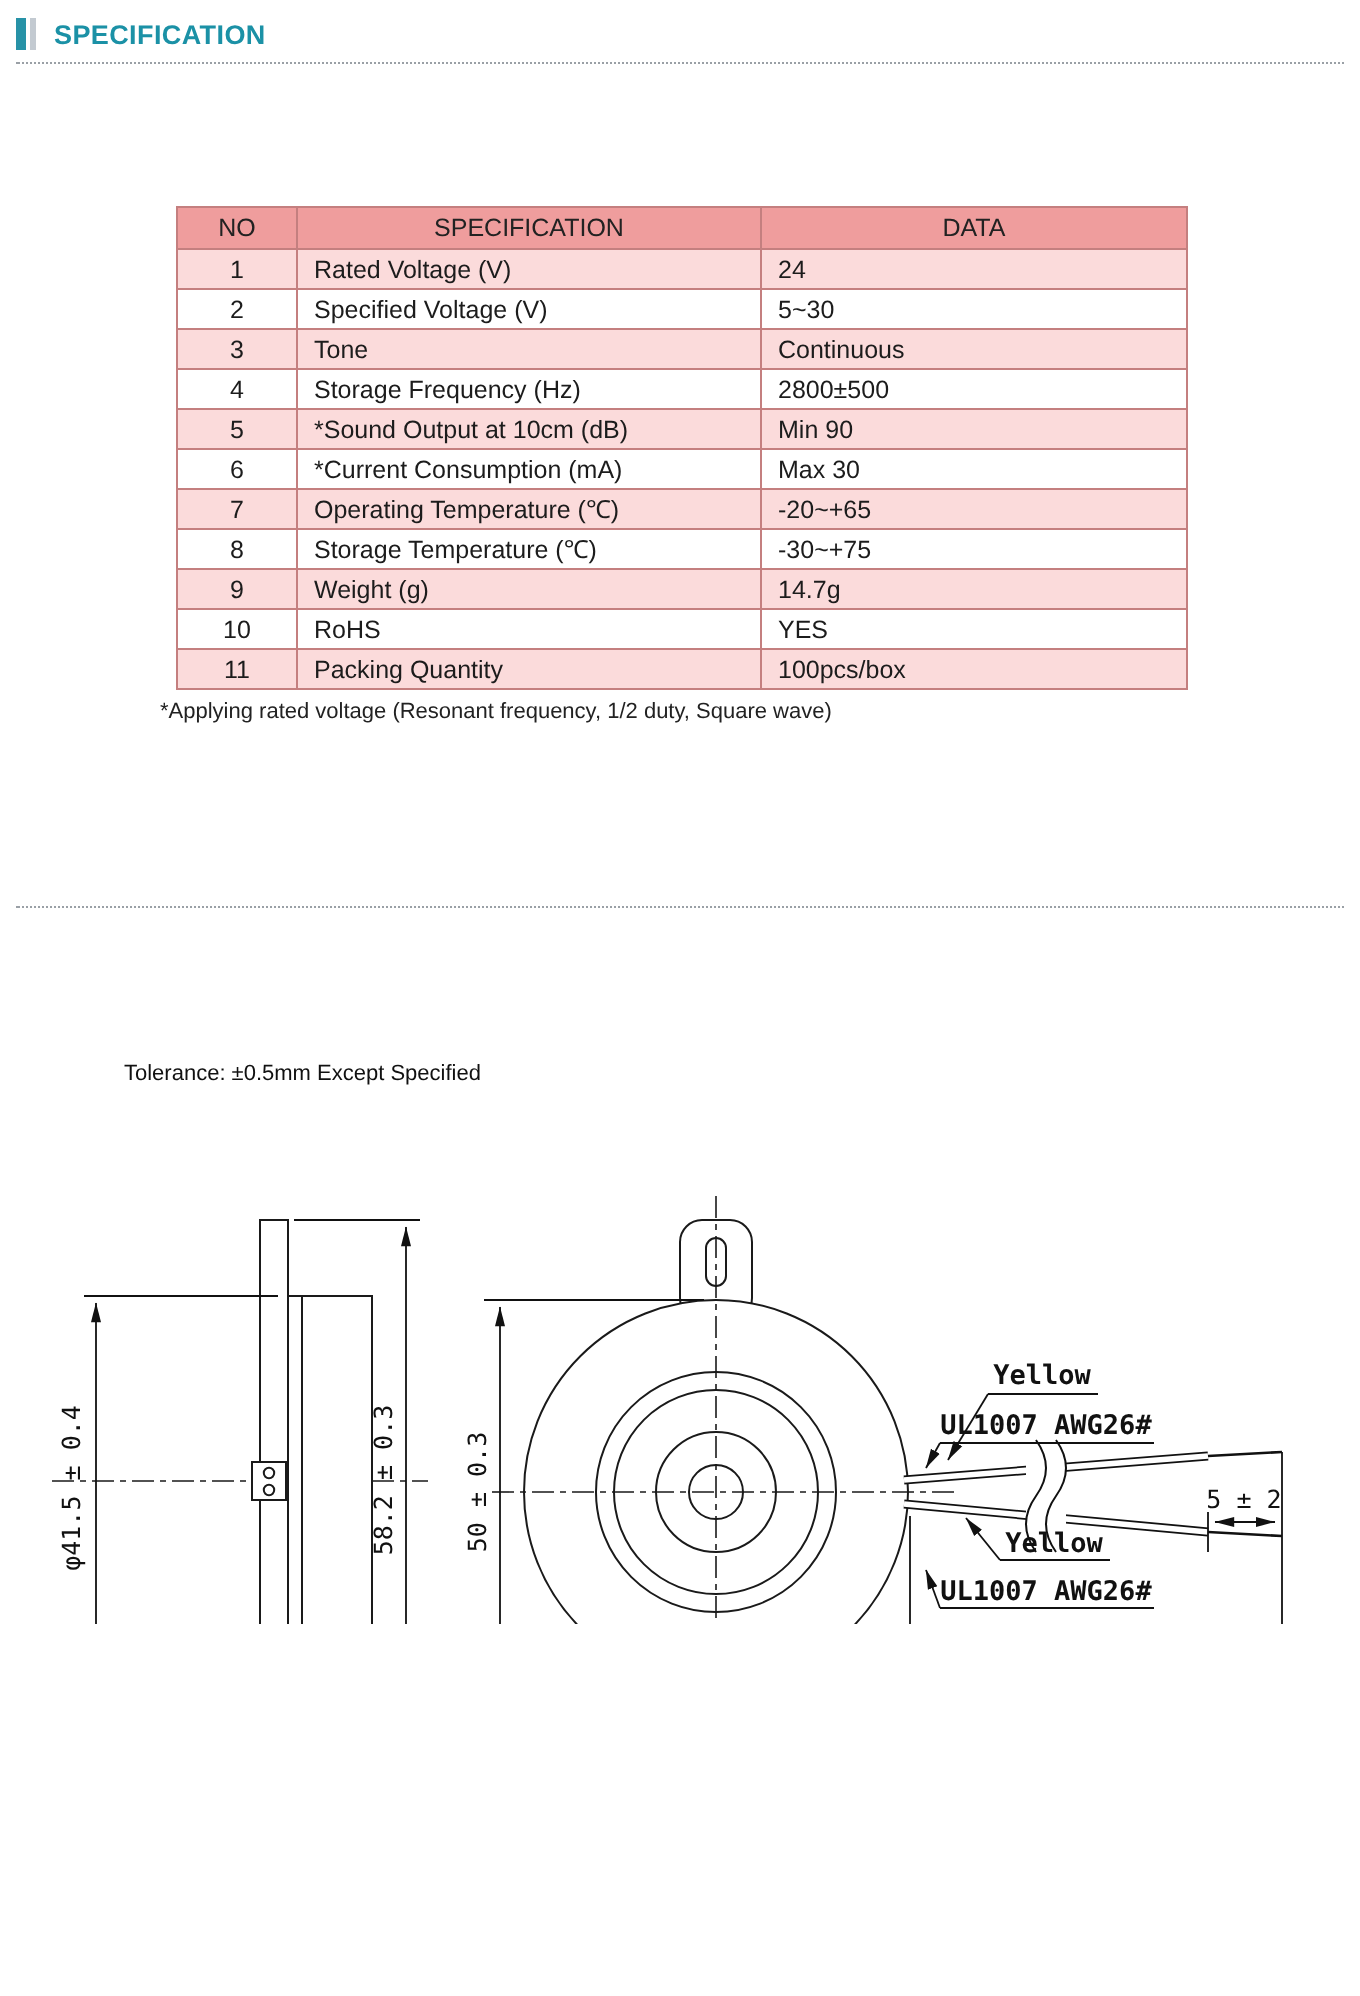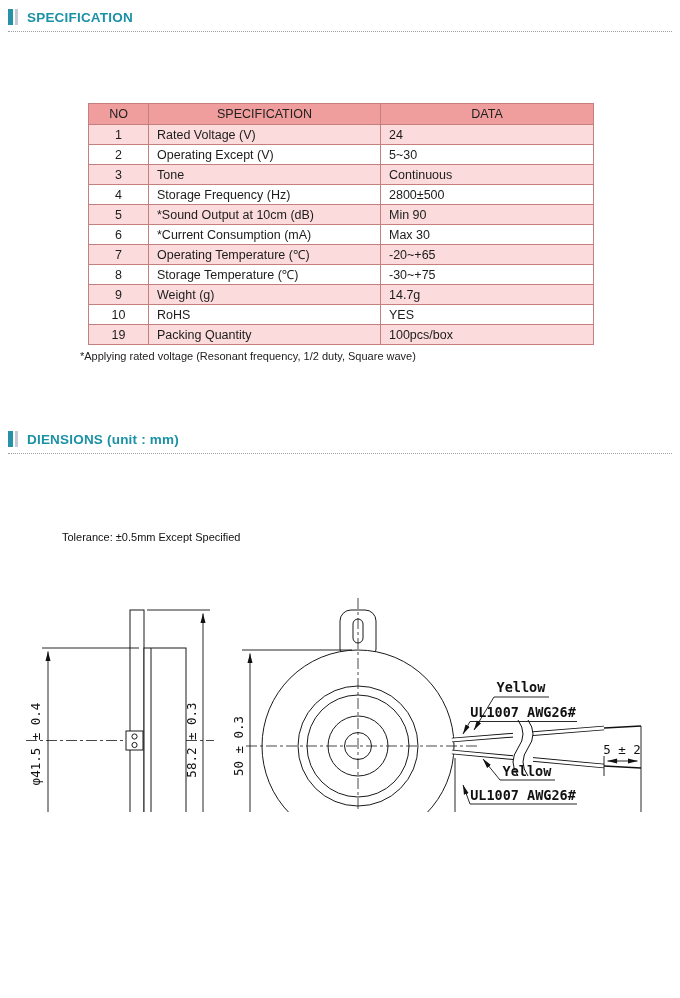--- a/index.html
+++ b/index.html
@@ -54,21 +54,21 @@
       </tr>
     </thead>
     <tbody id="spec-tbody">
         <tr>
           <td class="col-no">1</td>
           <td class="col-spec">Rated Voltage (V)</td>
           <td class="col-data">24</td>
         </tr>
         <tr>
           <td class="col-no">2</td>
-          <td class="col-spec">Operating Except (V)</td>
+          <td class="col-spec">Specified Voltage (V)</td>
           <td class="col-data">5~30</td>
         </tr>
         <tr>
           <td class="col-no">3</td>
           <td class="col-spec">Tone</td>
           <td class="col-data">Continuous</td>
         </tr>
         <tr>
           <td class="col-no">4</td>
           <td class="col-spec">Storage Frequency (Hz)</td>
@@ -98,34 +98,29 @@
           <td class="col-no">9</td>
           <td class="col-spec">Weight (g)</td>
           <td class="col-data">14.7g</td>
         </tr>
         <tr>
           <td class="col-no">10</td>
           <td class="col-spec">RoHS</td>
           <td class="col-data">YES</td>
         </tr>
         <tr>
-          <td class="col-no">19</td>
+          <td class="col-no">11</td>
           <td class="col-spec">Packing Quantity</td>
           <td class="col-data">100pcs/box</td>
         </tr>
       </tbody>
   </table>
 
   <div class="footnote">*Applying rated voltage (Resonant frequency, 1/2 duty, Square wave)</div>
 
-  <div class="sec-header" style="top:429px">
-    <span class="bar-main"></span>
-    <span class="bar-sub"></span>
-    <span class="sec-title">DIENSIONS (unit : mm)</span>
-  </div>
   <div class="dotted" style="top:453px"></div>
 
   <div class="tolerance">Tolerance:  ±0.5mm Except Specified</div>
 
   <svg class="drawing" width="680" height="438" viewBox="0 0 680 438" xmlns="http://www.w3.org/2000/svg">
     <defs>
       <marker id="mE" markerWidth="11" markerHeight="7" refX="9.6" refY="3" orient="auto" markerUnits="userSpaceOnUse">
         <path d="M0,0.5 L9.8,3 L0,5.5 Z" fill="#111" stroke="none"></path>
       </marker>
       <marker id="mS" markerWidth="11" markerHeight="7" refX="0.4" refY="3" orient="auto" markerUnits="userSpaceOnUse">

